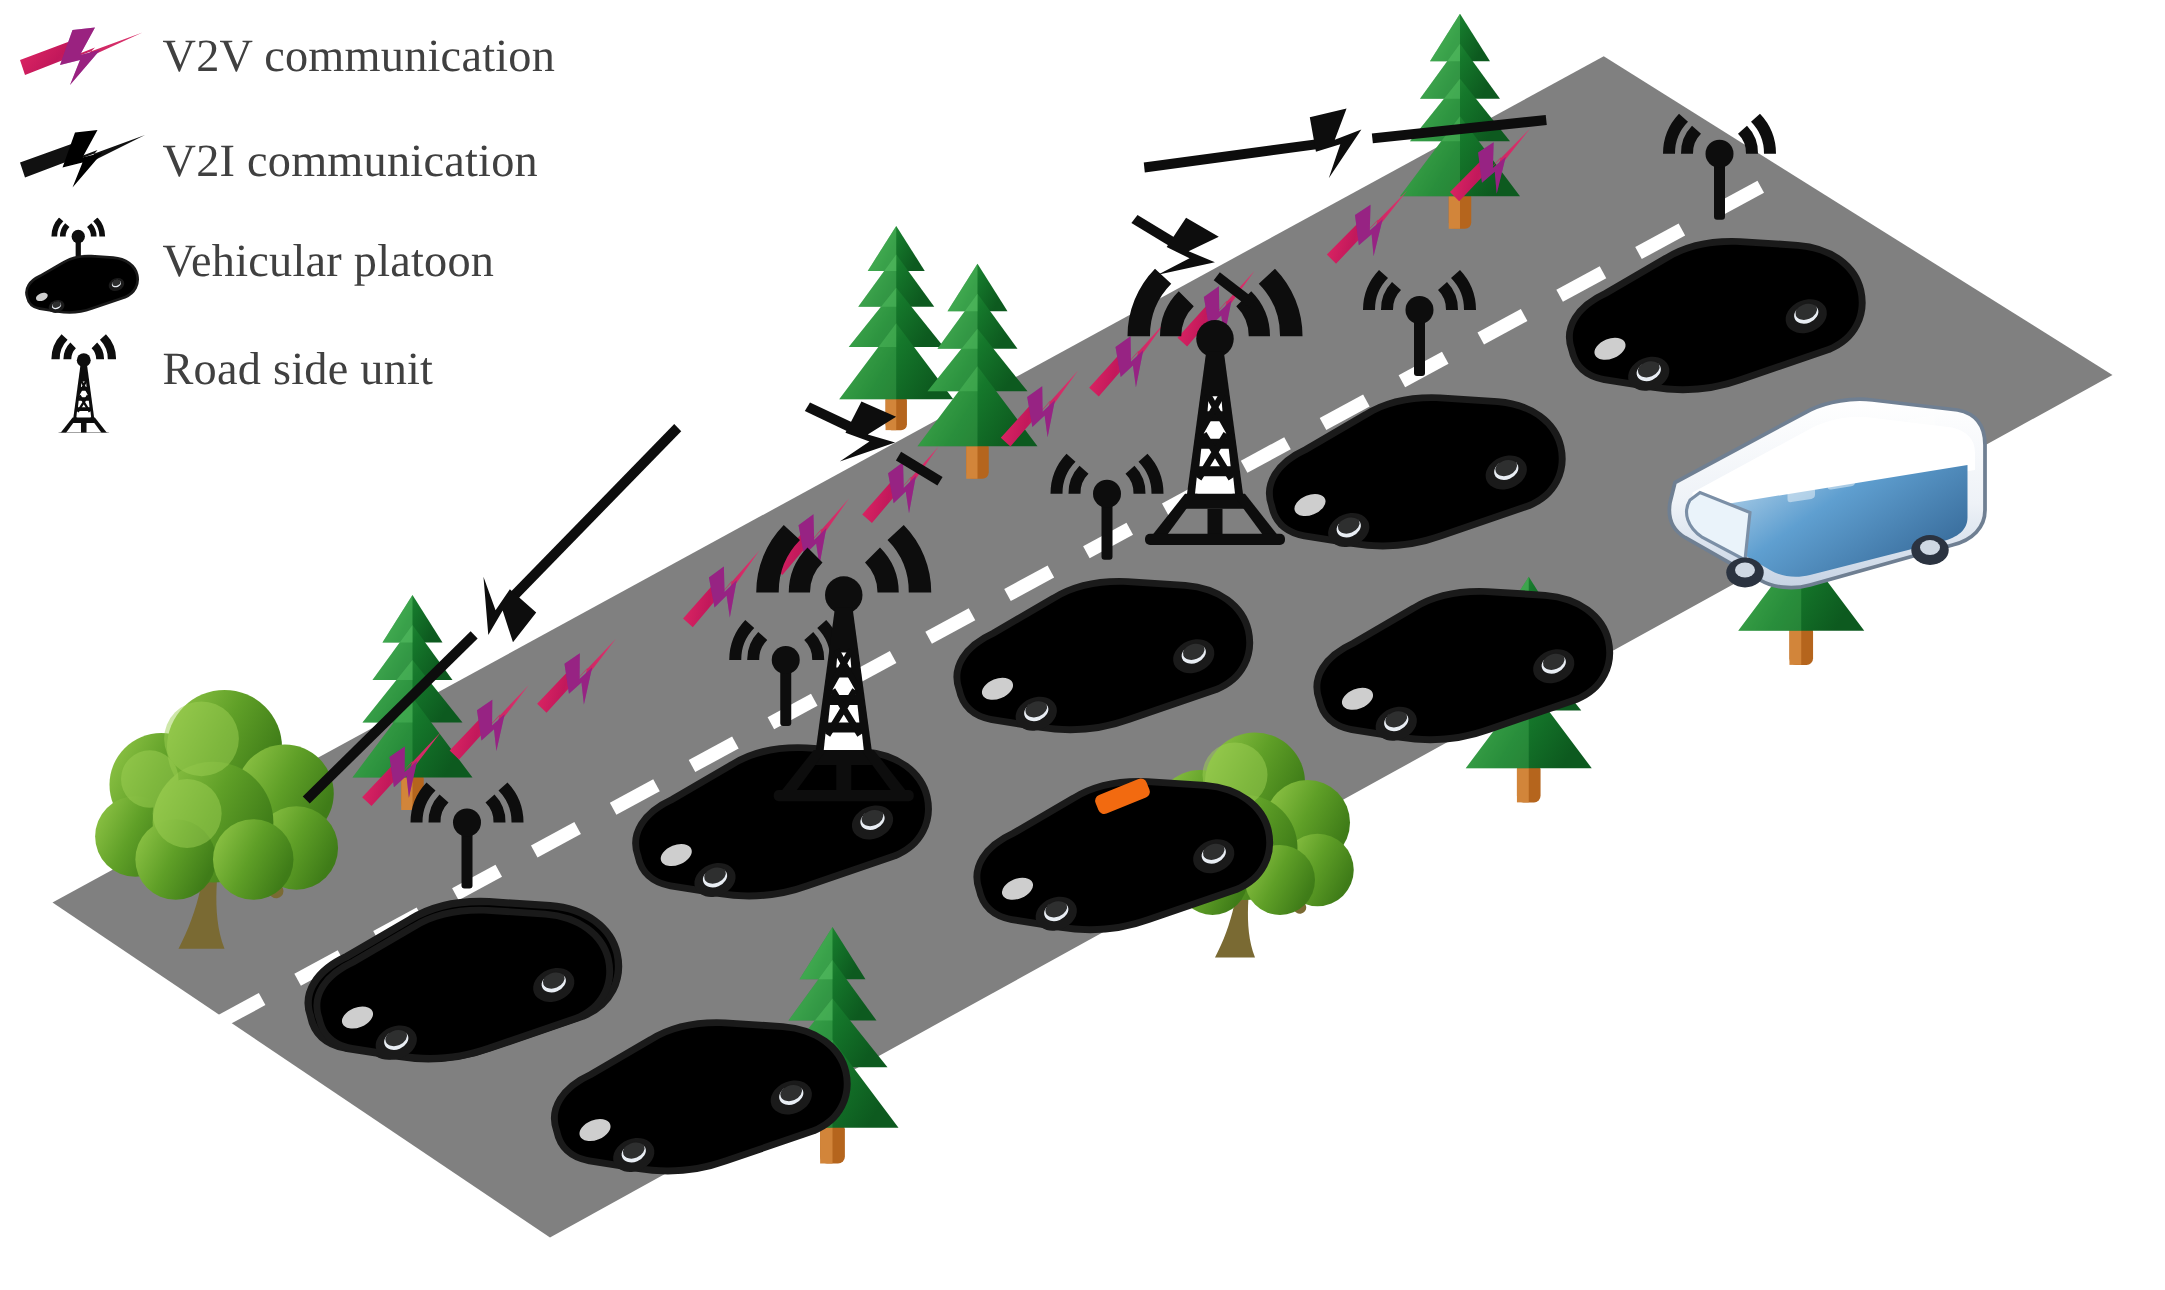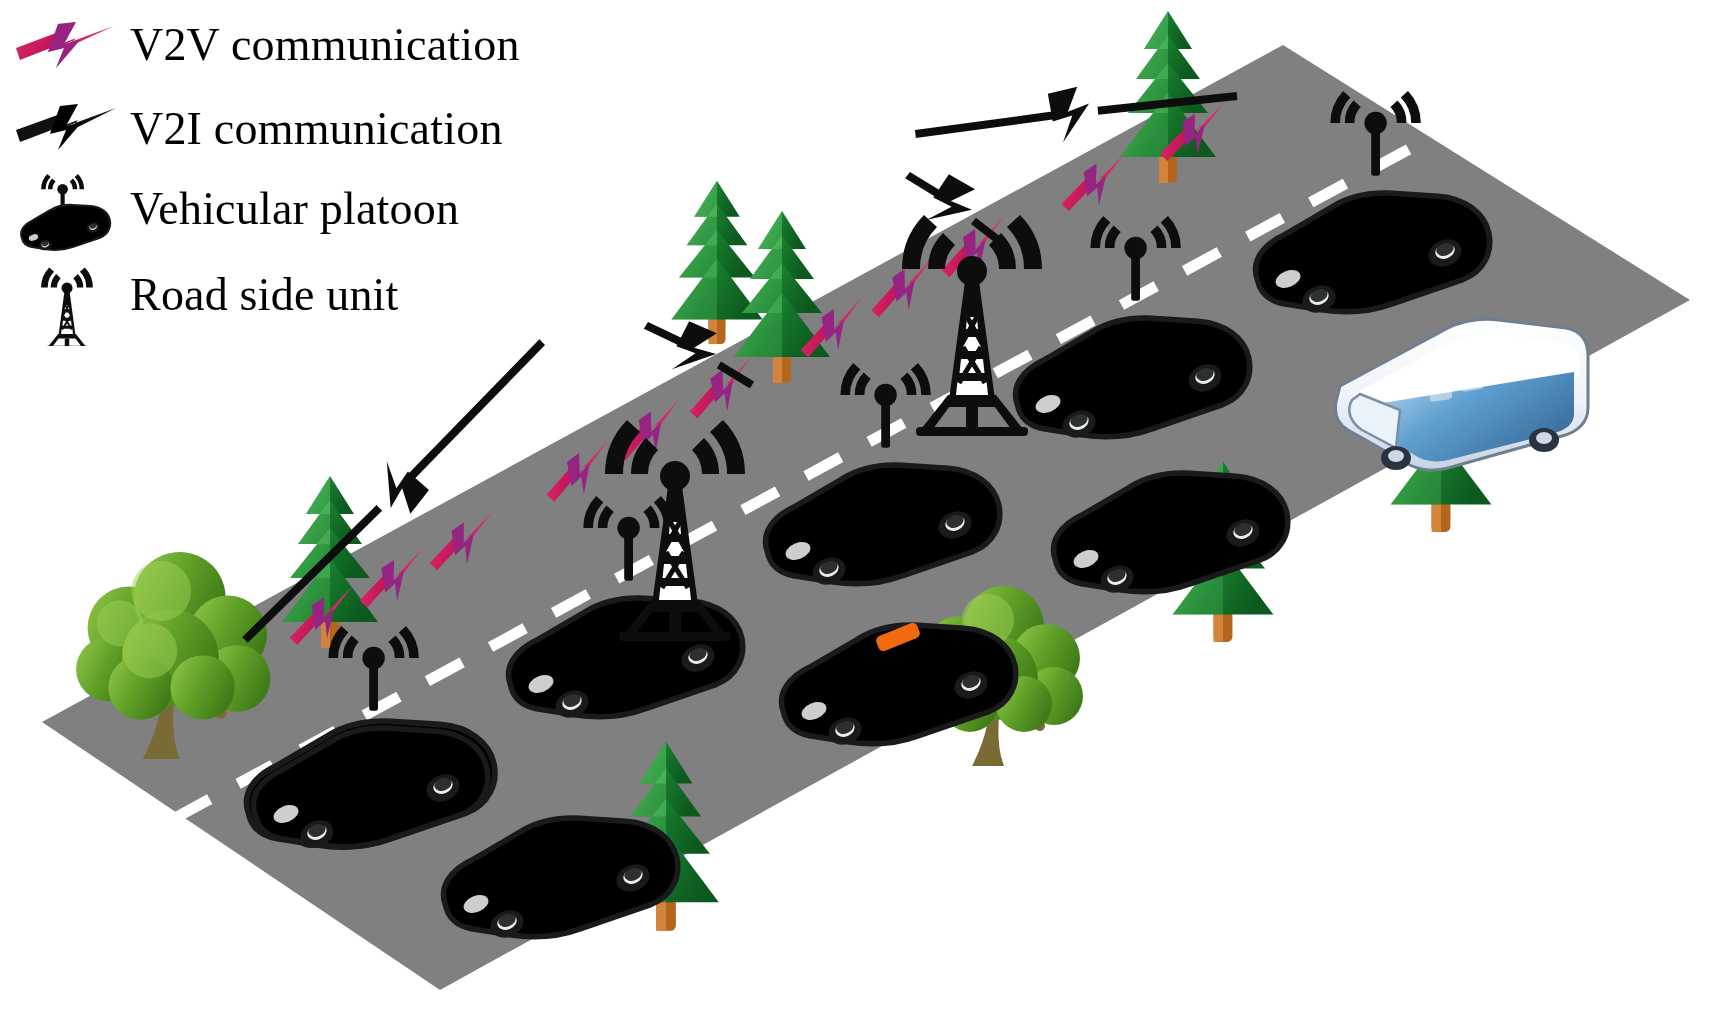--- a/index.html
+++ b/index.html
@@ -36,22 +36,22 @@
     align-items: center;
     height: 74px;
   }
   .legend-row .lg-icon {
     width: 108px;
     height: 74px;
     flex: 0 0 108px;
     position: relative;
   }
   .legend-row .lg-label {
-    font-size: 46px;
-    color: #000000;
+    font-size: 37px;
+    color: #404040;
     line-height: 1;
     letter-spacing: 0.2px;
     white-space: nowrap;
     padding-left: 8px;
   }
   .lg-icon svg { position: absolute; left: 0; top: 0; }
 </style>
 <style></style></head>
 <body>
 

